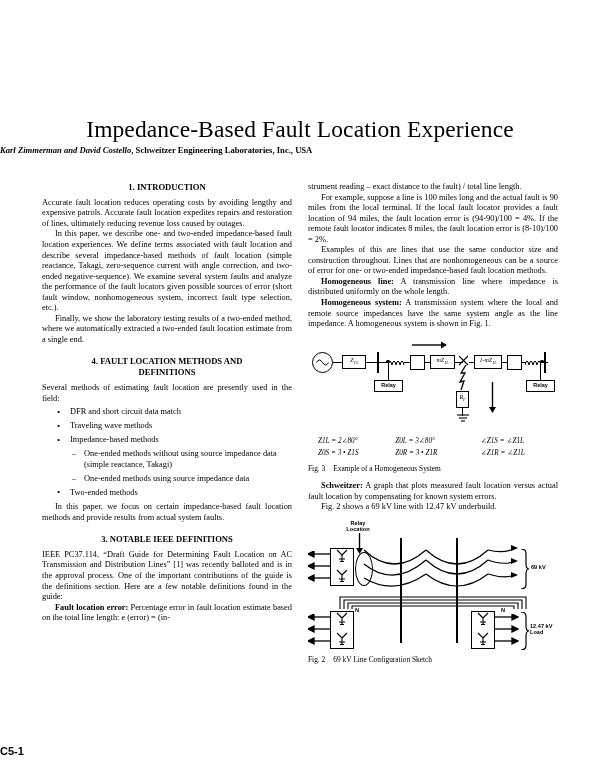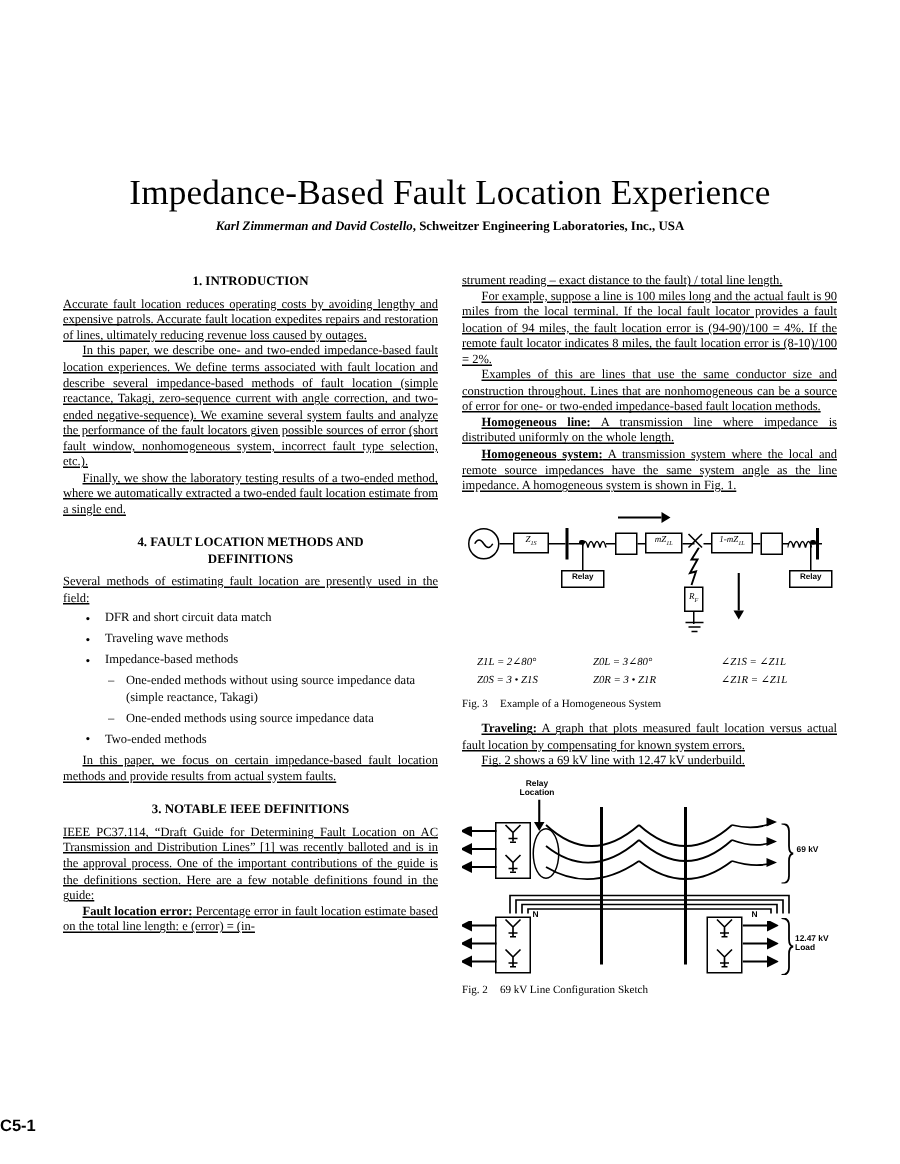--- a/index.html
+++ b/index.html
@@ -28,21 +28,20 @@
     width: 600px;
     text-align: center;
     font-size: 23.5px;
     font-weight: normal;
     letter-spacing: 0.1px;
   }
   .byline {
     position: absolute;
     left: 0; top: 145px;
     width: 600px;
-    text-align: center;
     font-size: 8.6px;
   }
   .byline .authors {
     font-style: italic;
     font-weight: bold;
   }
   .byline .affil {
     font-weight: bold;
   }
   .col {
@@ -60,21 +59,20 @@
     text-align: center;
     font-weight: bold;
     font-size: 8.6px;
     margin: 0 0 5px 0;
     line-height: 10.8px;
   }
   .sp-before { margin-top: 11px; }
   p {
     margin: 0;
     text-indent: 0;
-    text-decoration: underline;
   }
   p.ind { text-indent: 13px; }
   .run-in { font-weight: bold; }
 
   ul.bul {
     list-style: none;
     margin: 3px 0 3px 0;
     padding: 0;
   }
   ul.bul > li {
@@ -389,21 +387,21 @@
     <div class="eq-row">
       <span class="eq-col-a">Z0S = 3 • Z1S</span>
       <span class="eq-col-b">Z0R = 3 • Z1R</span>
       <span class="eq-col-c">∠Z1R = ∠Z1L</span>
     </div>
 
     <div class="fig-cap">
       <span class="lbl">Fig. 3</span><span>Example of a Homogeneous System</span>
     </div>
 
-    <p class="ind"><span class="run-in">Traveling:</span><span> A graph that plots measured fault location versus actual fault location by compensating for known system errors.</span></p>
+    <p class="ind"><span class="run-in">Schweitzer:</span><span> A graph that plots measured fault location versus actual fault location by compensating for known system errors.</span></p>
 
     <p class="ind">Fig. 2 shows a 69 kV line with 12.47 kV underbuild.</p>
 
     <div class="fig2">
 
       <div class="f2 lbl-small" style="left:28px; top:-2px; width:44px;">
         <span>Relay</span><br>
         <span>Location</span>
       </div>
       <div class="f2" style="left:47px; top:11px;">

